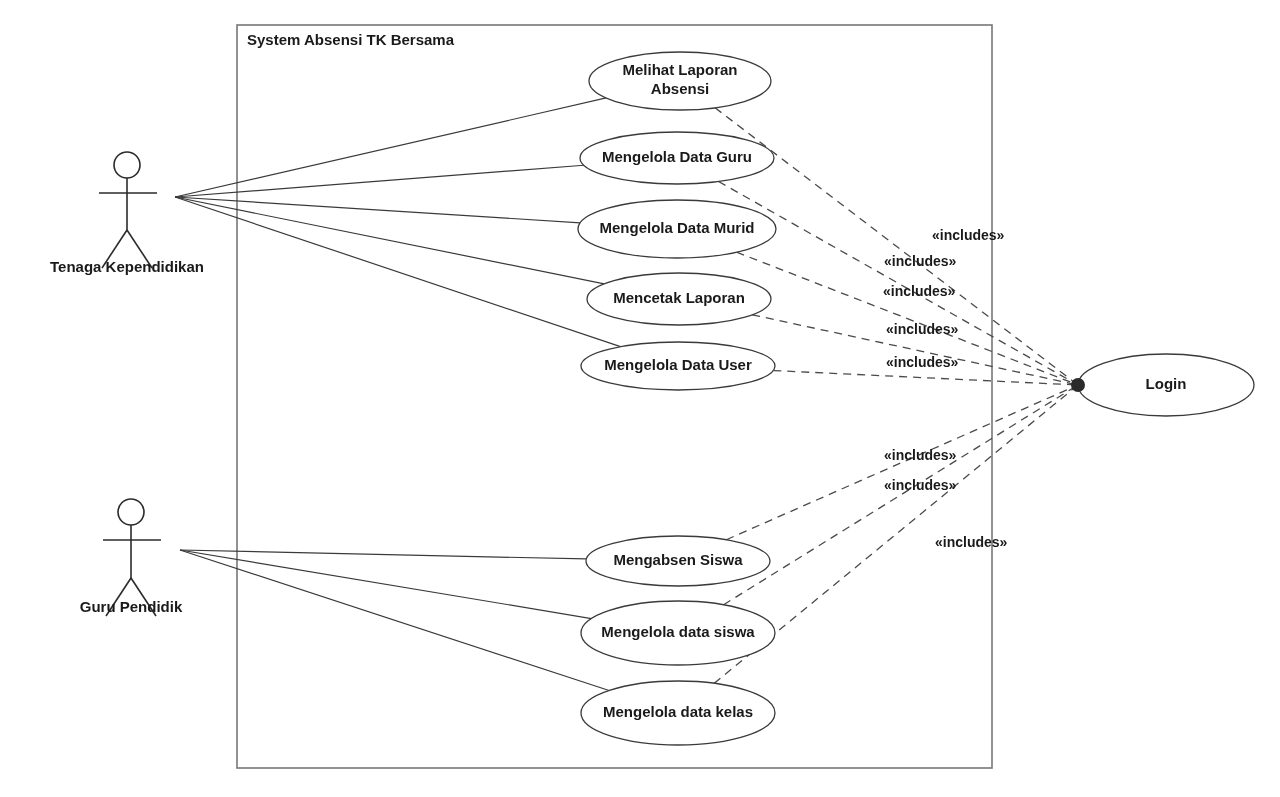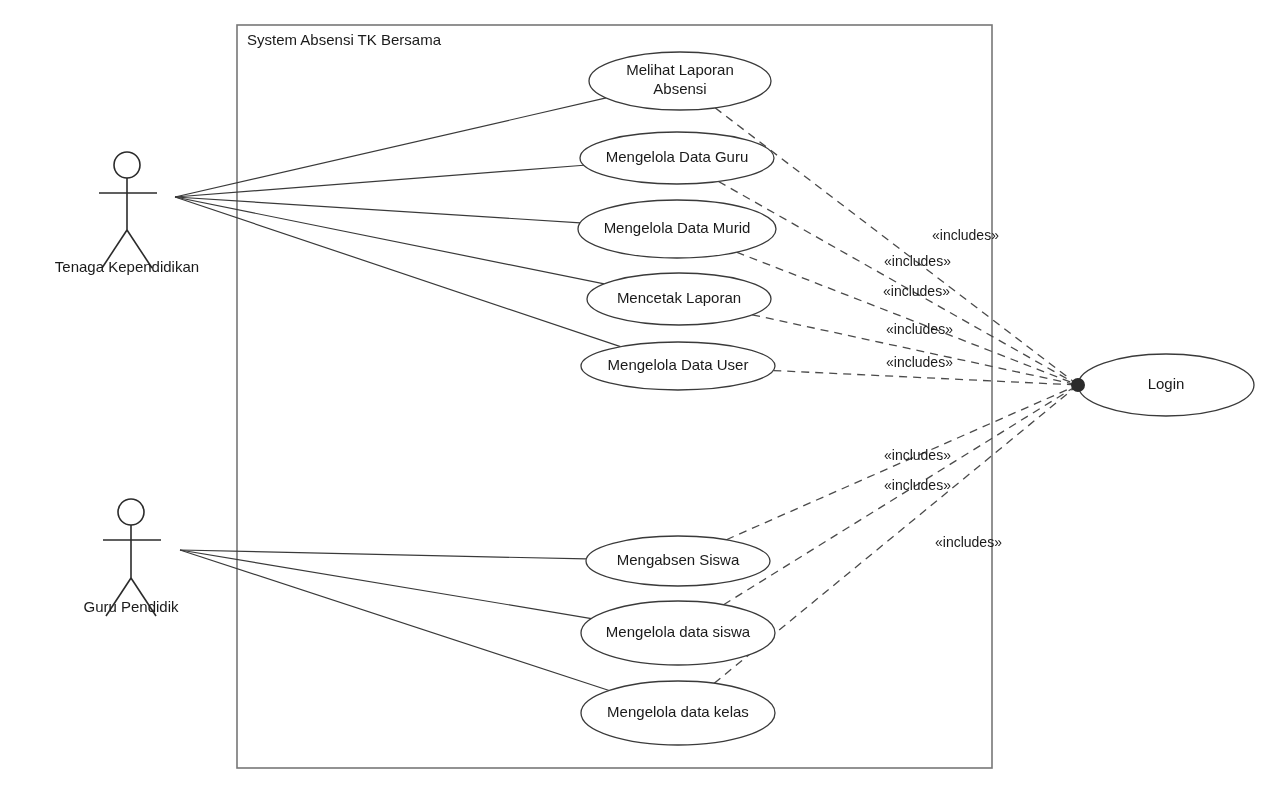--- a/index.html
+++ b/index.html
@@ -1,17 +1,17 @@
 <!DOCTYPE html>
 <html><head>
 <meta charset="utf-8">
 <style>
   html,body{margin:0;padding:0;background:#ffffff;}
   body{width:1280px;height:797px;overflow:hidden;font-family:"Liberation Sans",sans-serif;}
-  #stage{position:relative;width:1280px;height:797px;background:#fff;}
+  #stage{position:relative;width:1280px;height:797px;background:#fff;font-weight:bold;}
   svg#diagram{position:absolute;left:0;top:0;width:1280px;height:797px;}
   .uc-text{font-family:"Liberation Sans",sans-serif;font-size:15px;fill:#1a1a1a;text-anchor:middle;dominant-baseline:middle;}
   .actor-text{font-family:"Liberation Sans",sans-serif;font-size:15px;fill:#1a1a1a;text-anchor:middle;}
   .boundary-text{font-family:"Liberation Sans",sans-serif;font-size:15px;fill:#1a1a1a;text-anchor:start;}
   .inc-text{font-family:"Liberation Sans",sans-serif;font-size:14px;fill:#1a1a1a;text-anchor:start;}
   .ellipse-shape{fill:#ffffff;stroke:#3a3a3a;stroke-width:1.3;}
   .boundary-box{fill:none;stroke:#777777;stroke-width:1.6;}
   .assoc-line{stroke:#3a3a3a;stroke-width:1.2;fill:none;}
   .include-line{stroke:#4a4a4a;stroke-width:1.3;fill:none;stroke-dasharray:8 6;}
   .actor-stroke{stroke:#2b2b2b;stroke-width:1.6;fill:none;}

